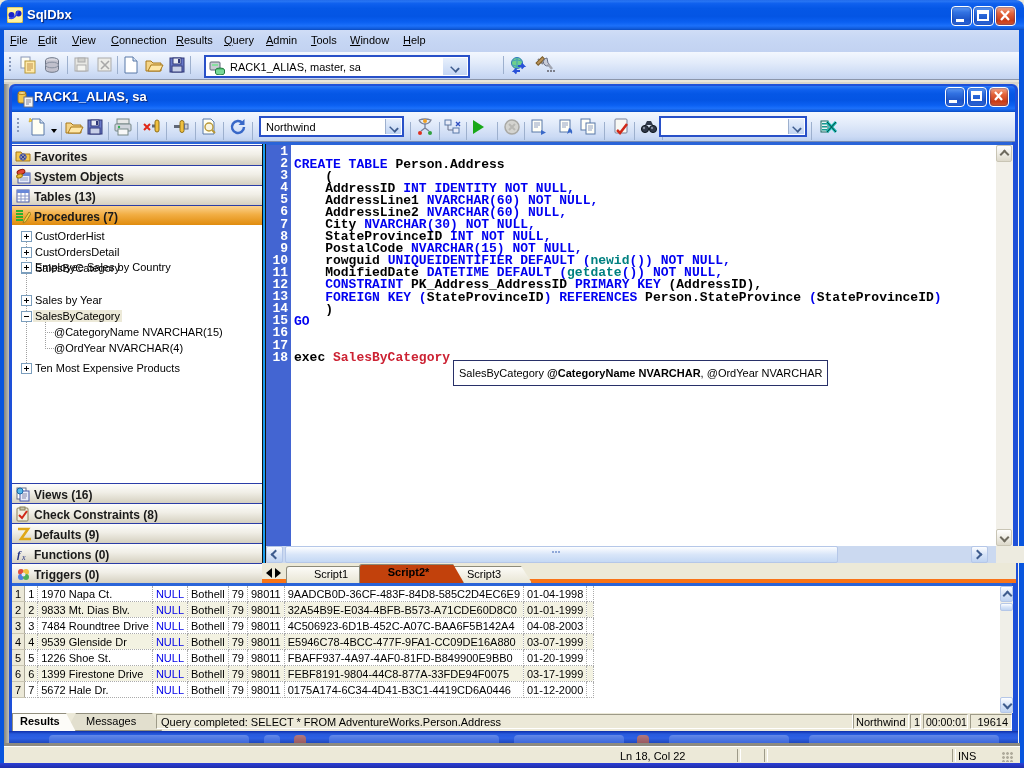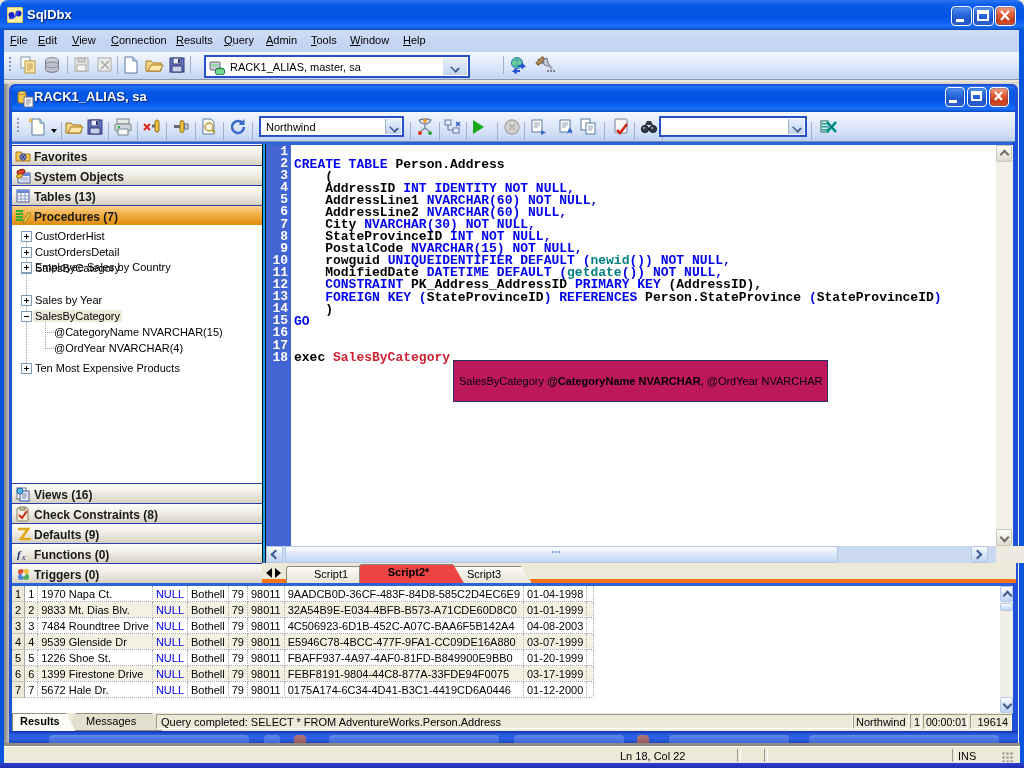--- a/index.html
+++ b/index.html
@@ -55,30 +55,30 @@
 .pm{position:absolute;left:9px;top:2px;width:11px;height:11px;border:1px solid #7B9EBD;background:#fff;box-sizing:border-box;}
 .pm i{position:absolute;left:2px;top:4px;width:5px;height:1px;background:#000;}
 .pm.plus b{position:absolute;left:4px;top:2px;width:1px;height:5px;background:#000;}
 
 #editor{left:254px;top:3px;width:730px;height:401px;background:#fff;}
 #gutter{left:254px;top:3px;width:25px;height:401px;background:#4365D2;font-family:"Liberation Mono",monospace;font-weight:bold;font-size:13px;line-height:12.1px;color:#fff;text-align:right;padding-right:3px;box-sizing:border-box;white-space:pre;padding-top:1px;}
 #code{left:282px;top:3.5px;font-family:"Liberation Mono",monospace;font-weight:bold;font-size:13px;line-height:12.1px;color:#000;white-space:pre;}
 #code .k{color:#0000F0;}
 #code .f{color:#008080;}
 #code .r{color:#CC2233;}
-#tooltip{left:441px;top:218px;background:#be185d;border:1px solid #283068;font-size:11px;padding:14px 5px;white-space:nowrap;}
+#tooltip{left:441px;top:218px;background:#ffffff;border:1px solid #283068;font-size:11px;padding:6px 5px;white-space:nowrap;}
 #editorsb{left:984px;top:3px;width:17px;height:401px;background:#F2F0E9;}
 
 .sbbtn{box-sizing:border-box;border:1px solid #B5C7E8;border-radius:2px;background:linear-gradient(180deg,#FDFEFF 0%,#D7E4F8 50%,#C0D4F2 100%);}
 .cha{position:absolute;width:5px;height:5px;border-right:2px solid #3E5C8E;border-bottom:2px solid #3E5C8E;}
 
 #hsb{left:254px;top:404px;width:730px;height:17px;background:#CBD9F0;}
 #tabbar{left:250px;top:421px;width:754px;height:20px;background:#ECE9D8;border-bottom:4px solid #f97316;box-sizing:border-box;}
 .stab{position:absolute;top:3px;height:15px;background:linear-gradient(180deg,#FCFBF7,#E8E5D4);border:1px solid #8C8A7A;border-bottom:none;font-size:11px;text-align:center;clip-path:polygon(0 0,calc(100% - 11px) 0,100% 100%,0 100%);border-radius:3px 0 0 0;padding:1px 14px 0 8px;}
-.stab.sel{top:1px;height:17px;background:#ef4444;font-weight:bold;}
+.stab.sel{top:1px;height:17px;background:#c2410c;font-weight:bold;}
 
 #grid{left:0;top:444px;width:988px;height:127px;background:#fff;overflow:hidden;}
 #grid table{border-collapse:collapse;table-layout:fixed;font-size:11px;}
 #grid th{background:linear-gradient(180deg,#F7F6F1 0%,#EFEDE0 60%,#E2DEC9 100%);border-right:1px solid #ACA899;border-bottom:1px solid #ACA899;font-weight:normal;height:17px;padding:0 2px;overflow:hidden;white-space:nowrap;}
 #grid td{border-right:1px dotted #ABABAB;border-bottom:1px dotted #ABABAB;height:15px;padding:0 3px;overflow:hidden;white-space:nowrap;}
 #grid td.num{background:#ECE9D8;border-right:1px solid #ACA899;border-bottom:1px solid #C9C5B2;}
 #grid tr.alt td{background:#F3F2E2;}
 #grid tr.alt td.num{background:#ECE9D8;}
 #grid td.r{text-align:right;}
 #grid td.blue{color:#0000E8;}

